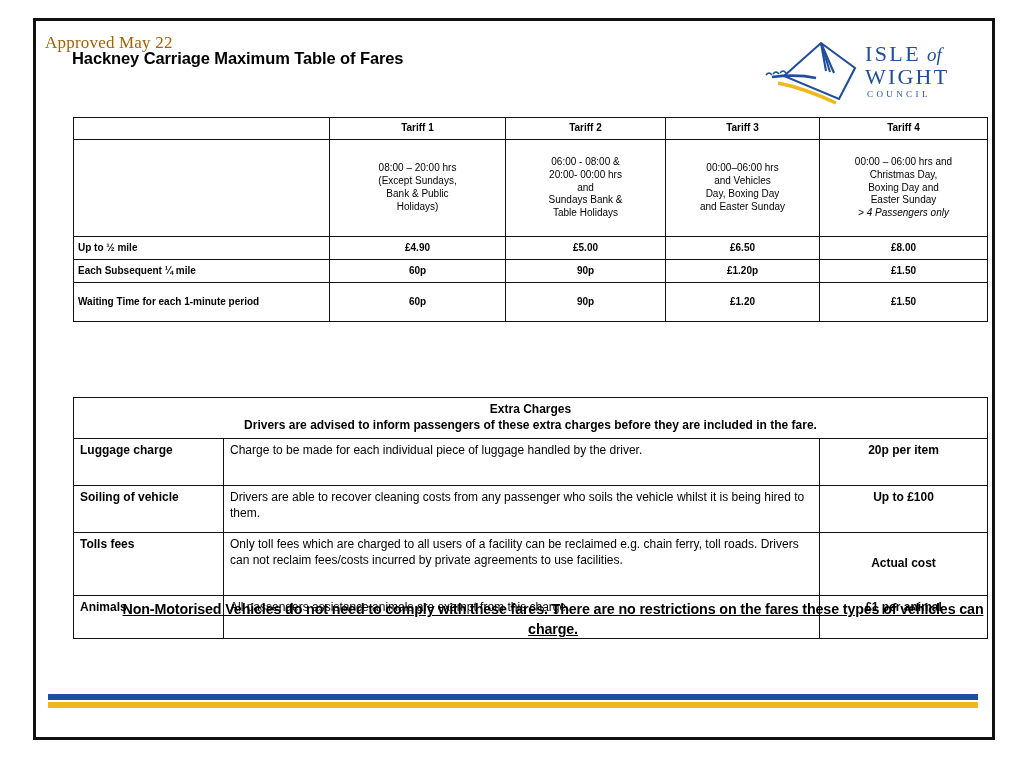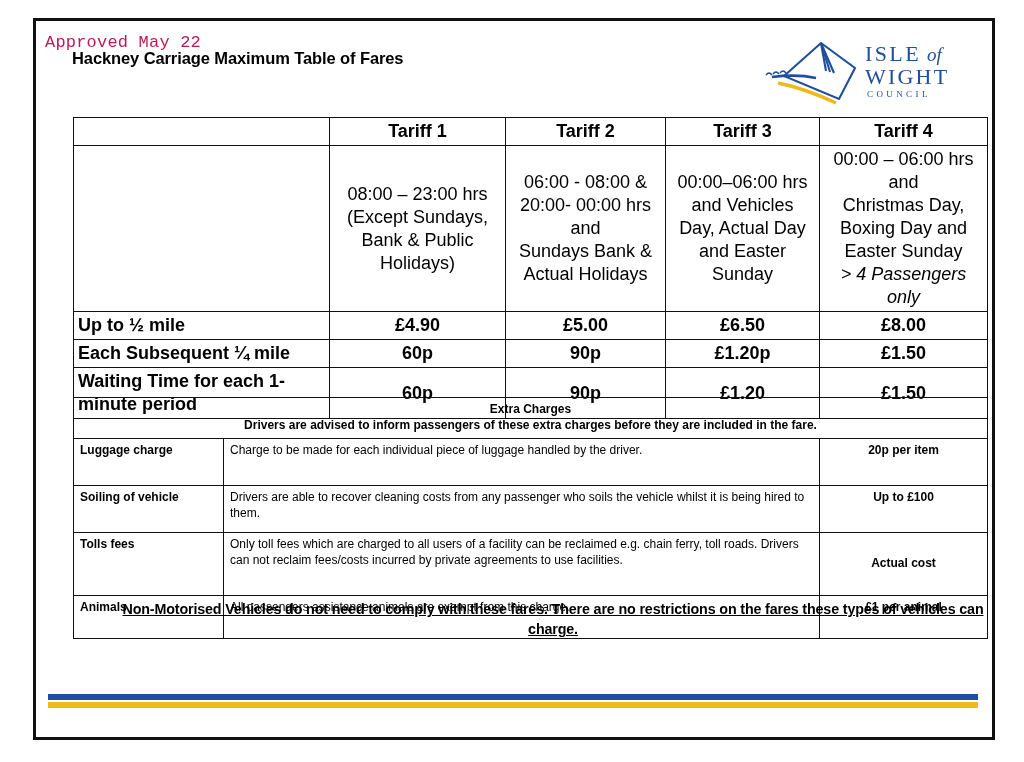--- a/index.html
+++ b/index.html
@@ -21,23 +21,23 @@
     width: 962px;
     height: 722px;
     border: 3px solid #111111;
     box-sizing: border-box;
     background: #ffffff;
   }
   .approved {
     position: absolute;
     left: 9px;
     top: 12px;
-    font-family: Liberation Mono, monospace;
+    font-family: Liberation Serif, serif;
     font-size: 17px;
-    color: #be185d;
+    color: #a16207;
     letter-spacing: 0.2px;
   }
   .doc-title {
     position: absolute;
     left: 0;
     right: 0;
     top: 28px;
     font-size: 16.5px;
     font-weight: bold;
     letter-spacing: -0.1px;
@@ -57,21 +57,21 @@
     position: absolute;
     left: 37px;
     top: 96px;
     width: 914px;
     border-collapse: collapse;
     table-layout: fixed;
   }
   .fare-table td, .fare-table th {
     border: 1px solid #111111;
     padding: 2px 4px;
-    font-size: 18px;
+    font-size: 10px;
     vertical-align: middle;
     line-height: 1.28;
   }
   .col-desc   { width: 256px; }
   .col-t1     { width: 176px; }
   .col-t2     { width: 160px; }
   .col-t3     { width: 154px; }
   .col-t4     { width: 168px; }
 
   .th-tariff {
@@ -229,36 +229,36 @@
       <tr>
         <td></td>
         <td class="th-tariff">Tariff 1</td>
         <td class="th-tariff">Tariff 2</td>
         <td class="th-tariff">Tariff 3</td>
         <td class="th-tariff">Tariff 4</td>
       </tr>
       <tr>
         <td></td>
         <td class="td-hours">
-          <span>08:00 – 23:00 hrs</span><br>
+          <span>08:00 – 20:00 hrs</span><br>
           <span>(Except Sundays,</span><br>
           <span>Bank &amp; Public</span><br>
           <span>Holidays)</span>
         </td>
         <td class="td-hours">
           <span>06:00 - 08:00 &amp;</span><br>
           <span>20:00- 00:00 hrs</span><br>
           <span>and</span><br>
           <span>Sundays Bank &amp;</span><br>
-          <span>Actual Holidays</span>
+          <span>Table Holidays</span>
         </td>
         <td class="td-hours">
           <span>00:00–06:00 hrs</span><br>
           <span>and Vehicles</span><br>
-          <span>Day, Actual Day</span><br>
+          <span>Day, Boxing Day</span><br>
           <span>and Easter Sunday</span>
         </td>
         <td class="td-hours">
           <span>00:00 – 06:00 hrs and</span><br>
           <span>Christmas Day,</span><br>
           <span>Boxing Day and</span><br>
           <span>Easter Sunday</span><br>
           <span class="pax-note">&gt; 4 Passengers only</span>
         </td>
       </tr>

